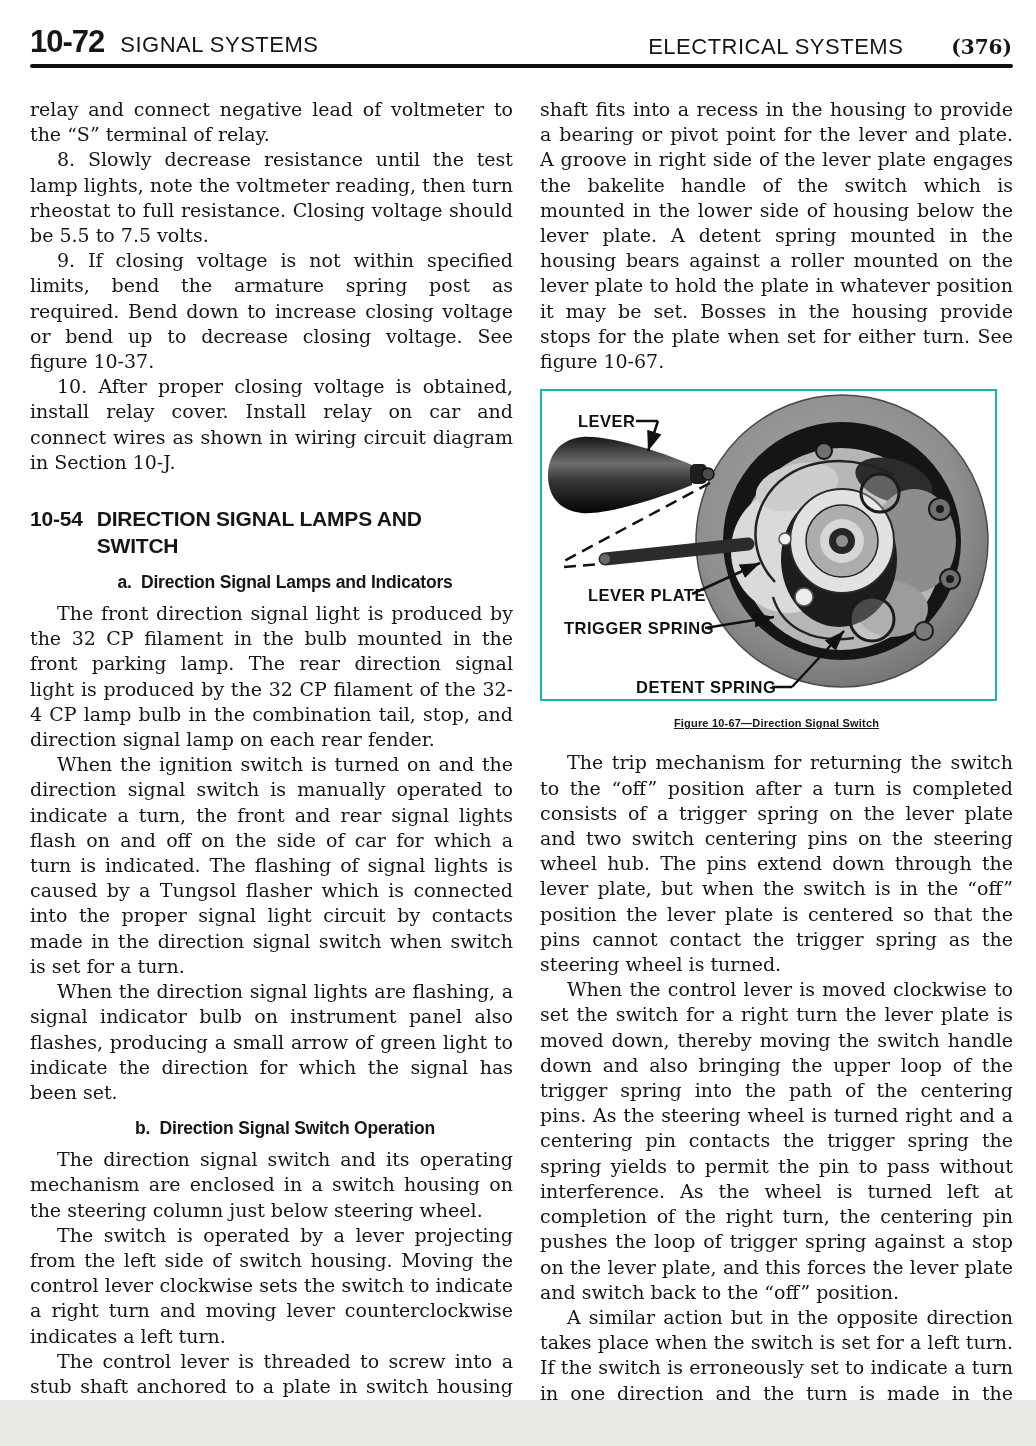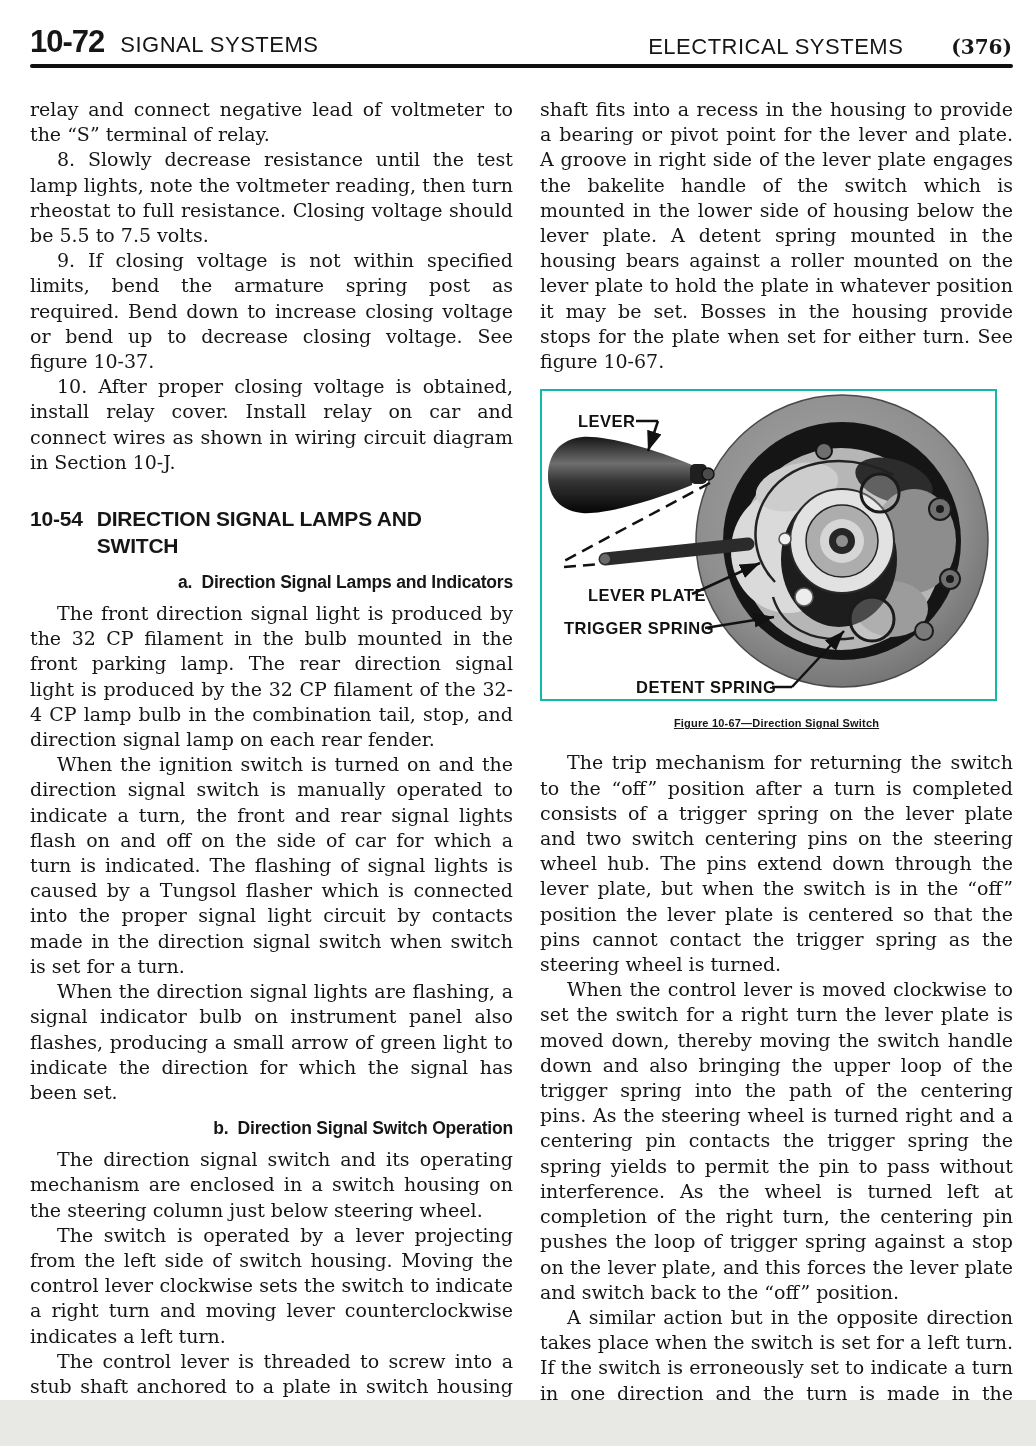--- a/index.html
+++ b/index.html
@@ -29,21 +29,21 @@
     display:flex;gap:14px;
     font-family:"Liberation Sans",sans-serif;font-weight:bold;
     font-size:21px;line-height:27px;letter-spacing:-0.2px;
     margin:30px 0 10px 0;text-align:left;
   }
   .sec-num{flex:0 0 auto;}
   .sec-title{flex:0 0 345px;}
   .sub-head{
     font-family:"Liberation Sans",sans-serif;font-weight:bold;
     font-size:17.5px;line-height:22px;letter-spacing:-0.2px;
-    margin:12px 0 8px 27px;text-align:right;
+    margin:12px 0 8px 27px;text-align:center;
   }
   
   .figure-box{
     margin-top:15px;
     width:453px;height:308px;
     border:2px solid #14b8a6;
     background:#fff;
     position:relative;
   }
   .figure-box svg{display:block;width:100%;height:100%;}

